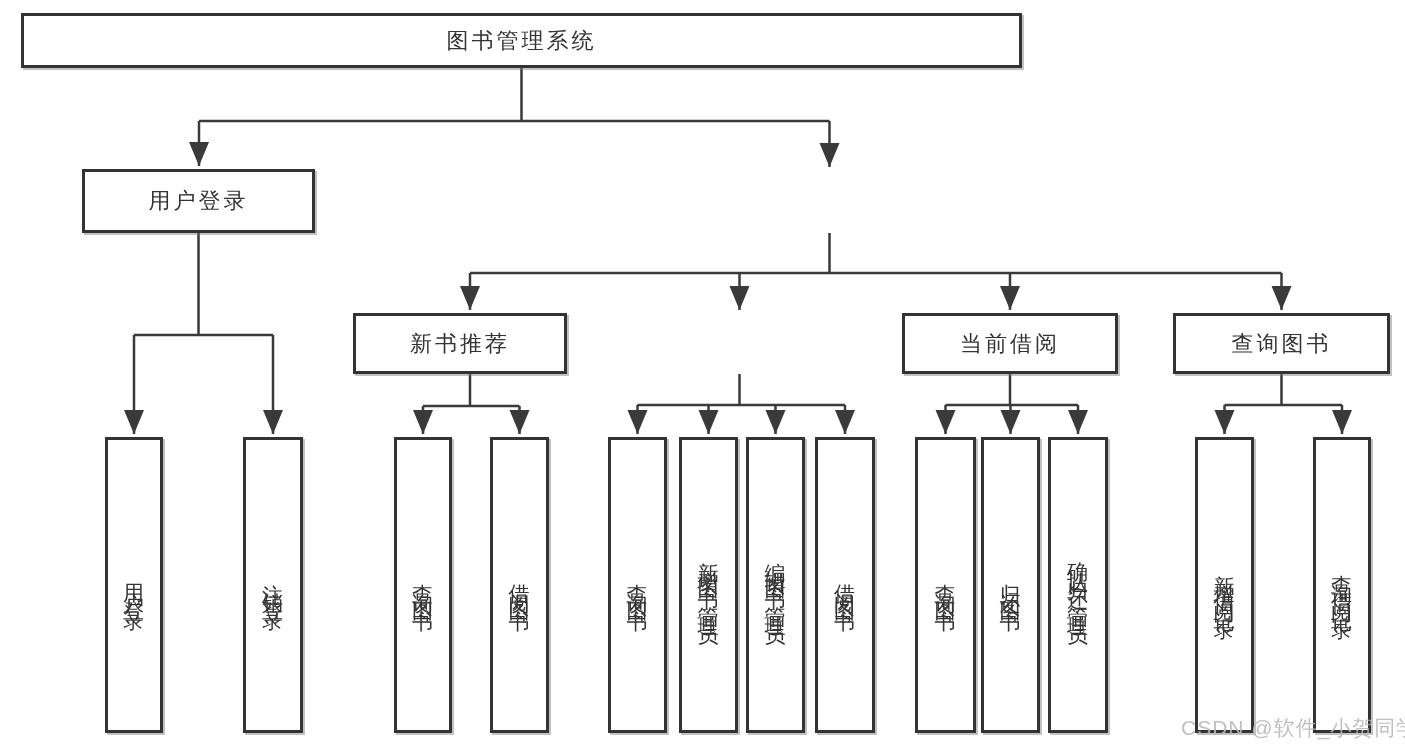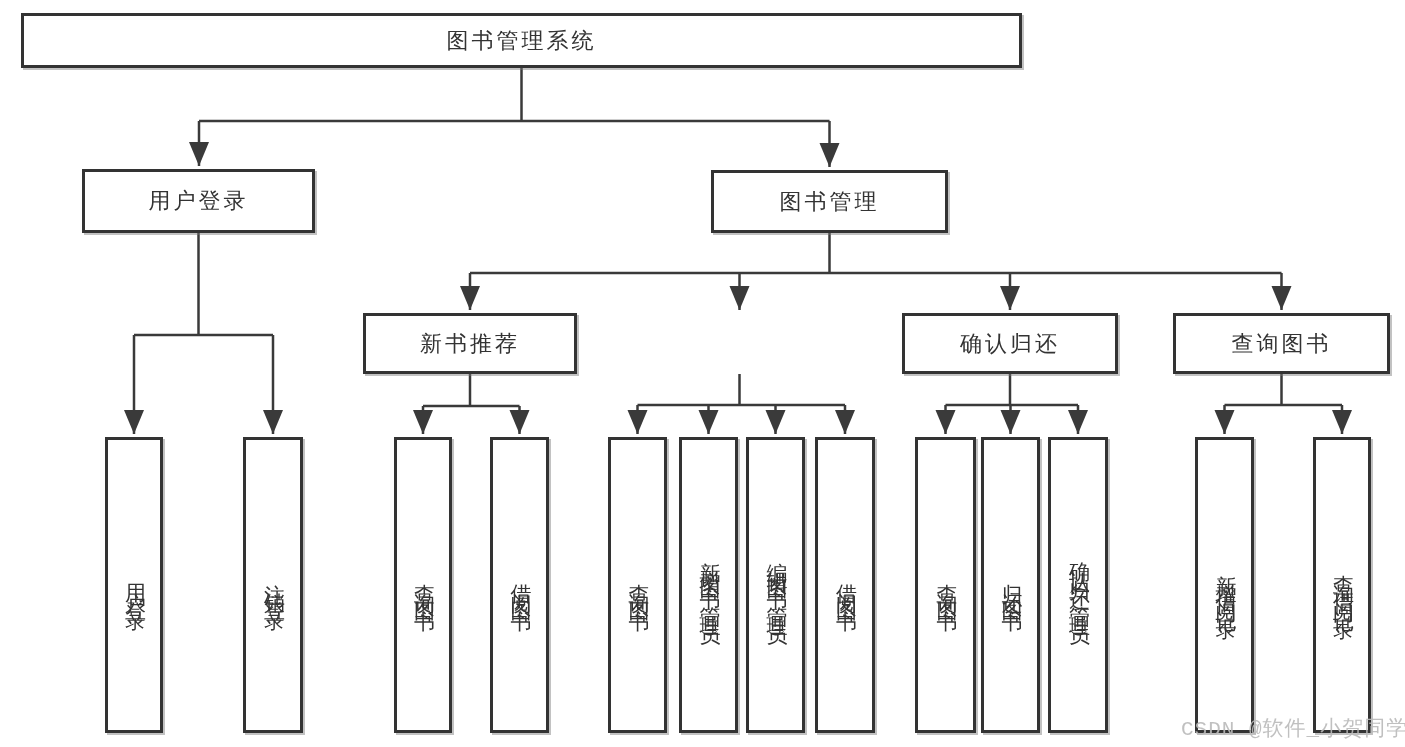--- a/index.html
+++ b/index.html
@@ -1,18 +1,18 @@
 <!DOCTYPE html>
 <html><head>
 <meta charset="utf-8">
 <style>
   html,body{margin:0;padding:0;background:#fff;}
   #canvas{
     position:relative;width:1405px;height:747px;background:#ffffff;
-    font-family:Liberation Mono, monospace;color:#333333;
+    font-family:Liberation Sans, sans-serif;color:#333333;
     overflow:hidden;
   }
   #wires{position:absolute;left:0;top:0;width:1405px;height:747px;}
   .box{
     position:absolute;box-sizing:border-box;background:#ffffff;
     border:3px solid #333333;box-shadow:2px 2px 0 rgba(120,120,120,.45);
     display:flex;align-items:center;justify-content:center;
   }
   .hbox span{
     font-size:22px;letter-spacing:3px;color:#333333;white-space:nowrap;
@@ -82,29 +82,26 @@
     </g>
   </svg>
 
   <div class="box hbox" style="left:21px;top:13px;width:1001px;height:55px">
     <span>图书管理系统</span>
   </div>
 
   <div class="box hbox" style="left:82px;top:169px;width:233px;height:64px">
     <span>用户登录</span>
   </div>
-  <div class="box hbox" style="left:711px;top:170px;width:237px;height:63px">
-    <span>图书管理</span>
-  </div>
 
-  <div class="box hbox" style="left:363px;top:313px;width:214px;height:61px">
+  <div class="box hbox" style="left:353px;top:313px;width:214px;height:61px">
     <span>新书推荐</span>
   </div>
   <div class="box hbox" style="left:902px;top:313px;width:216px;height:61px">
-    <span>确认归还</span>
+    <span>当前借阅</span>
   </div>
   <div class="box hbox" style="left:1173px;top:313px;width:217px;height:61px">
     <span>查询图书</span>
   </div>
 
   <div class="box vbox" style="left:105px;top:437px;width:58px;height:296px">
     <span>用户登录</span>
   </div>
   <div class="box vbox" style="left:243px;top:437px;width:60px;height:296px">
     <span>注销登录</span>

